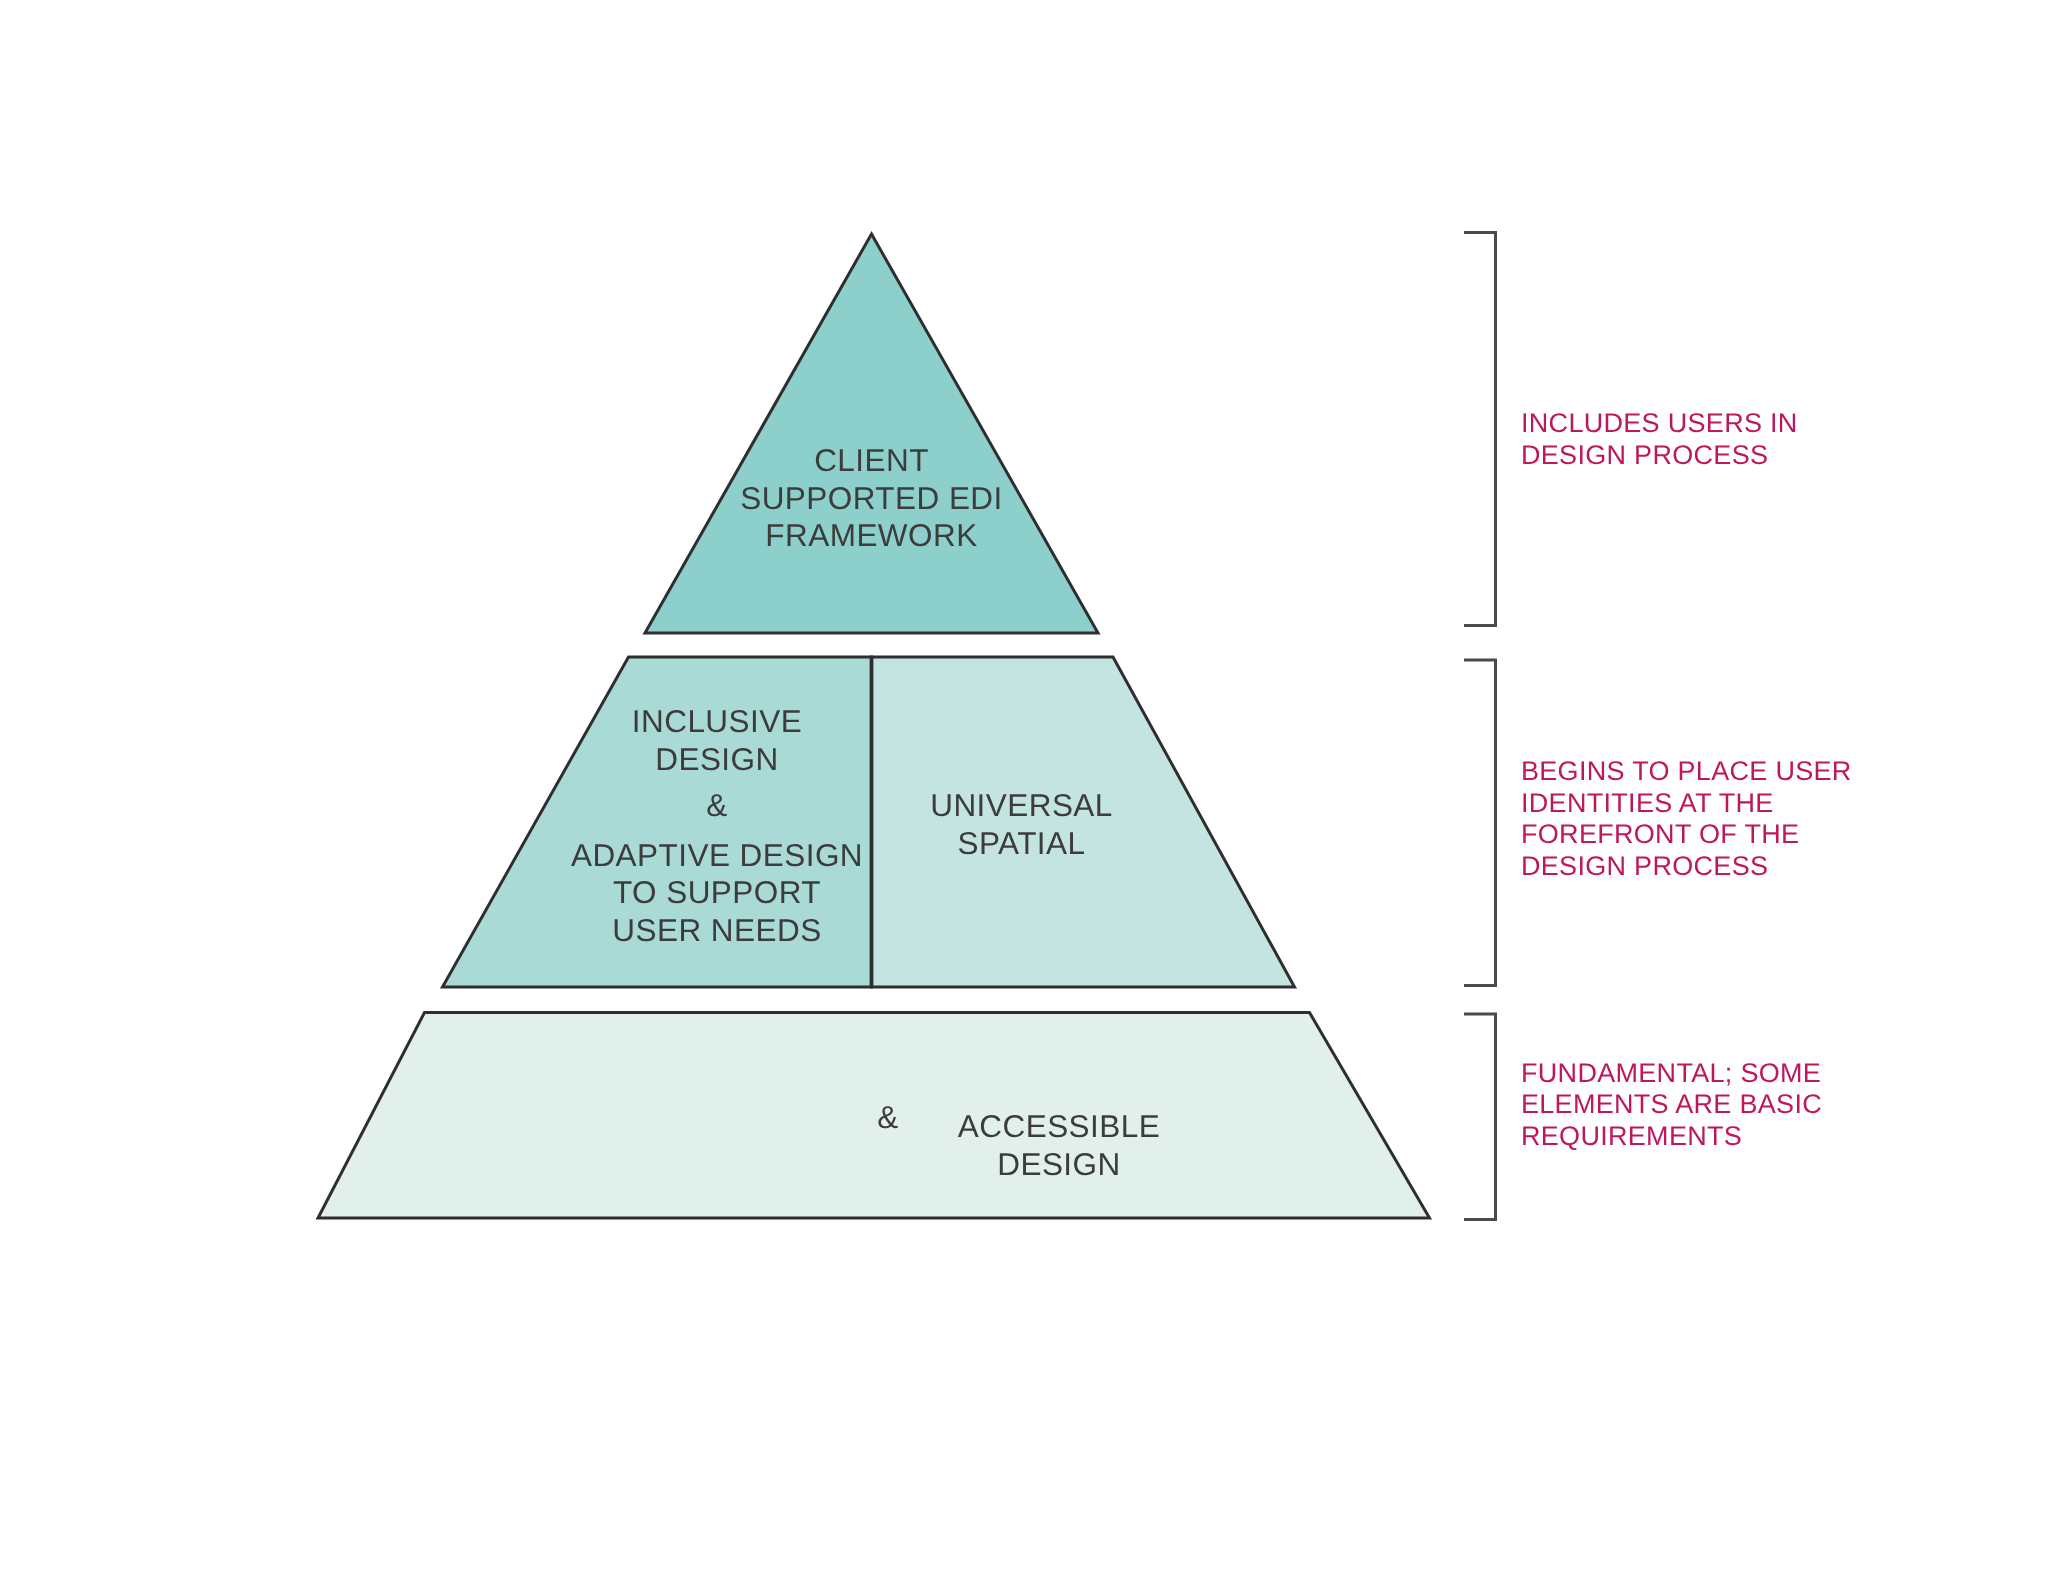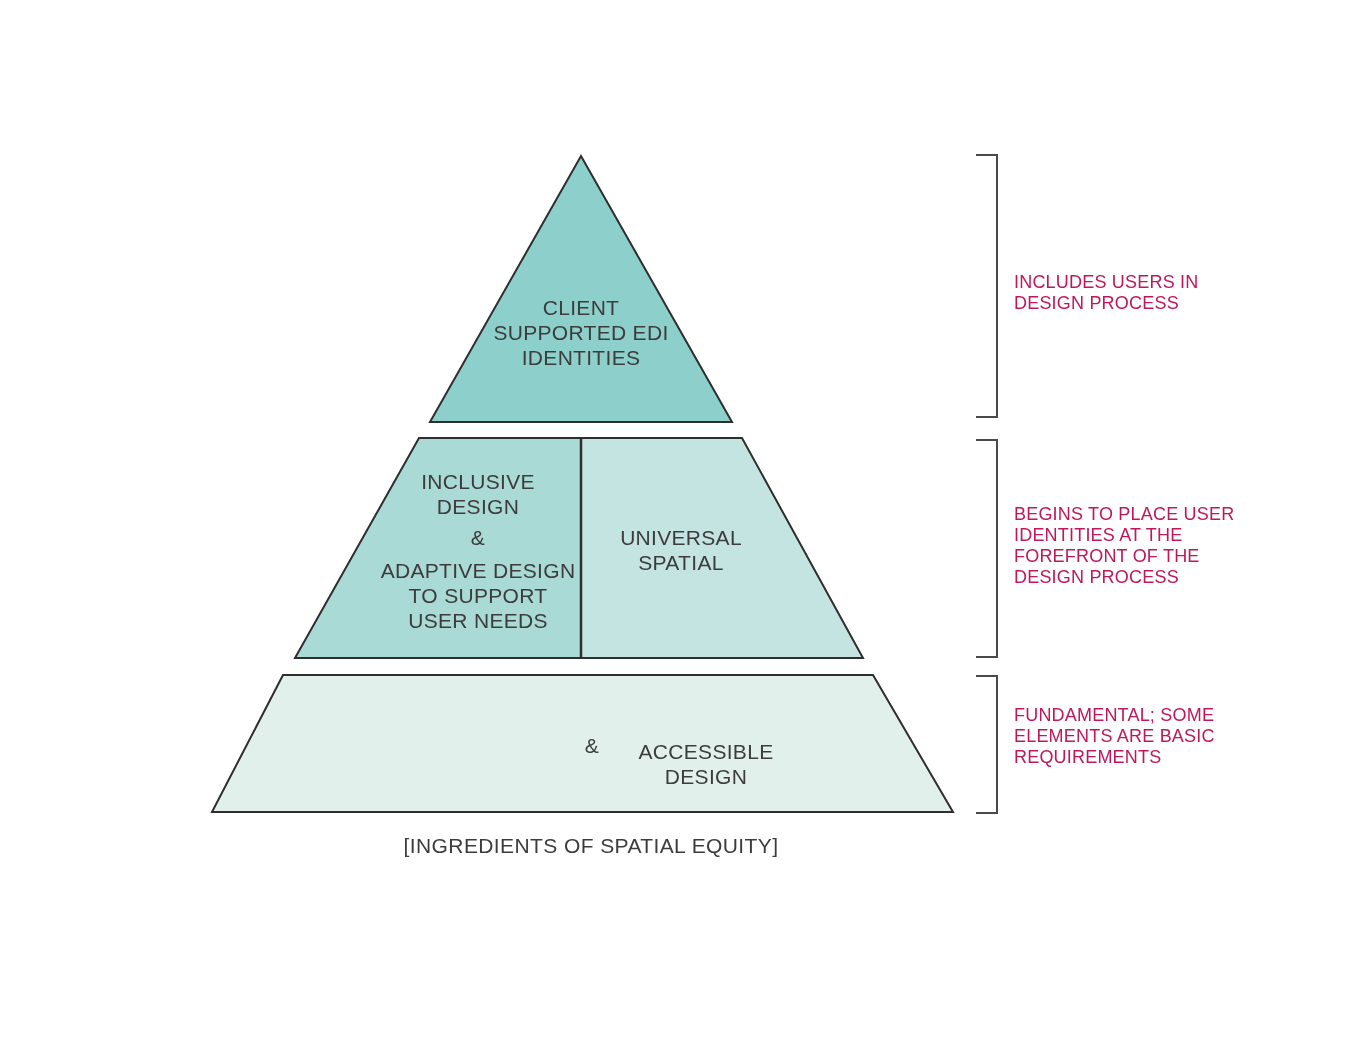--- a/index.html
+++ b/index.html
@@ -82,21 +82,21 @@
 
     <polygon class="tier-shape" points="283,675 873,675 953,812 212,812" fill="#e2f0ec"></polygon>
 
     <path class="bracket" d="M 976 155 H 997 V 417 H 976"></path>
     <path class="bracket" d="M 976 440 H 997 V 657 H 976"></path>
     <path class="bracket" d="M 976 676 H 997 V 813 H 976"></path>
   </svg>
 
   <div class="label tier-top-label">CLIENT
 SUPPORTED EDI
-IDENTITIES</div>
+FRAMEWORK</div>
 
   <div class="label mid-left-title">INCLUSIVE
 DESIGN</div>
 
   <div class="label mid-left-amp">&amp;</div>
 
   <div class="label mid-left-subtitle">ADAPTIVE DESIGN
 TO SUPPORT
 USER NEEDS</div>
 
@@ -114,15 +114,14 @@
 
   <div class="annotation annotation-2">BEGINS TO PLACE USER
 IDENTITIES  AT THE
 FOREFRONT OF THE
 DESIGN PROCESS</div>
 
   <div class="annotation annotation-3">FUNDAMENTAL; SOME
 ELEMENTS ARE BASIC
 REQUIREMENTS</div>
 
-  <div class="caption">[INGREDIENTS OF SPATIAL EQUITY]</div>
 
 </div>
 
 </body></html>

